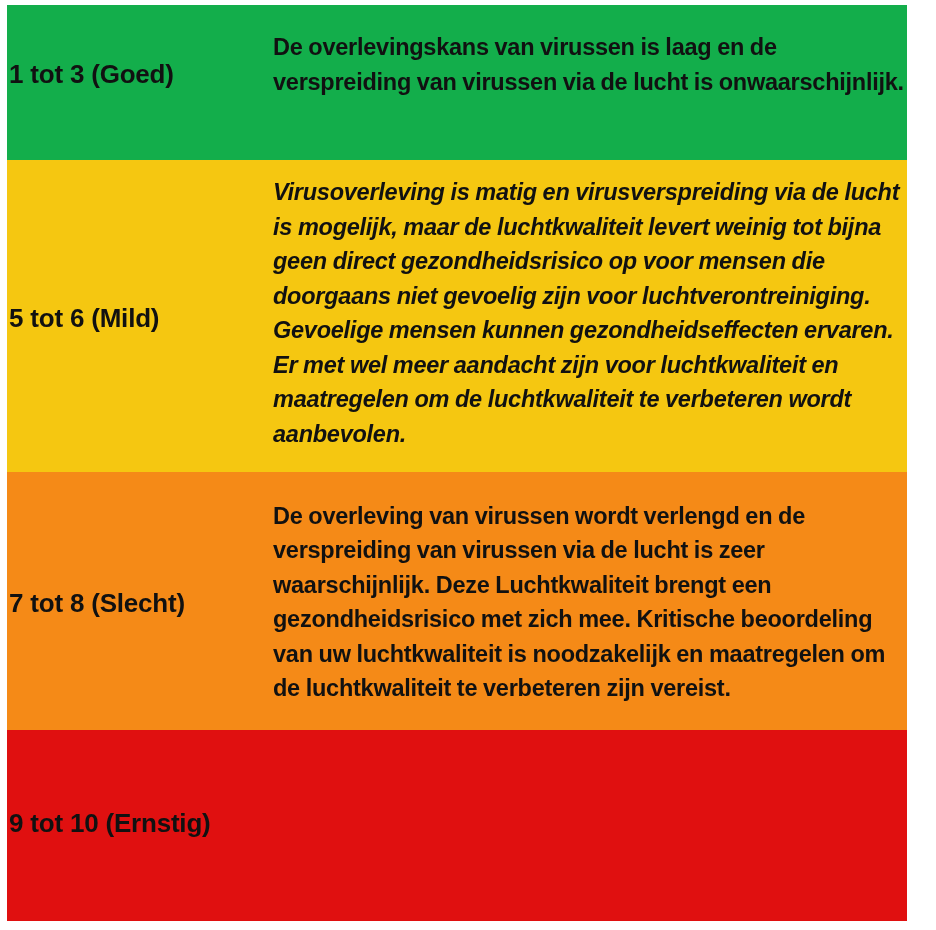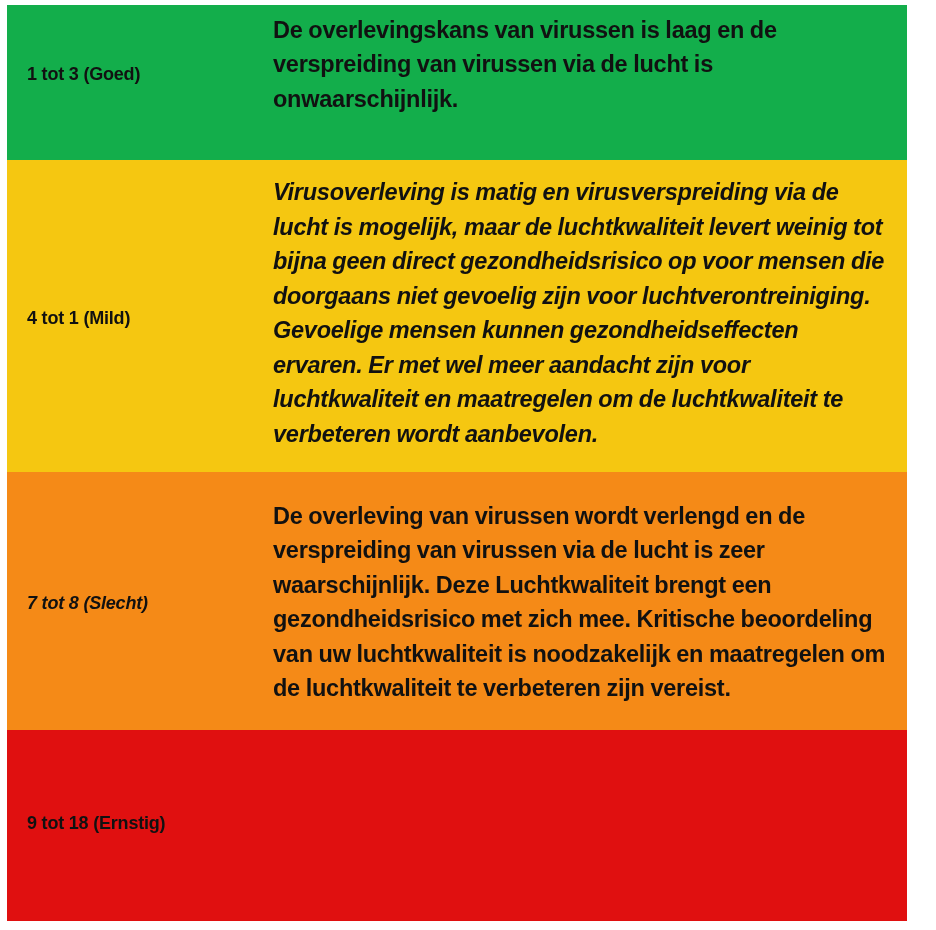--- a/index.html
+++ b/index.html
@@ -35,68 +35,68 @@
 
   .row-good     { height: 155px; }
   .row-mild     { height: 312px; }
   .row-bad      { height: 258px; }
   .row-severe   { height: 191px; }
 
   .cell-level {
     width: 266px;
     flex: 0 0 266px;
     box-sizing: border-box;
-    padding-left: 20px;
-    font-size: 18px;
+    padding-left: 2px;
+    font-size: 26px;
     font-weight: bold;
     line-height: 1.25;
     letter-spacing: -0.2px;
     color: #111111;
   }
 
   .cell-desc {
     flex: 1 1 auto;
     box-sizing: border-box;
-    padding-right: 20px;
+    padding-right: 3px;
     font-size: 23.5px;
     font-weight: bold;
     line-height: 34.5px;
     letter-spacing: -0.25px;
     color: #111111;
     word-spacing: -0.5px;
   }
 
   
   .row-good  .cell-desc { transform: translateY(-18px); }
   .row-mild  .cell-desc { transform: translateY(-3px); font-style: italic; }
   .row-bad   .cell-desc { transform: translateY(1px); }
   .row-severe .cell-desc { transform: translateY(-6px); }
 
   .row-good  .cell-level { transform: translateY(-8px); }
   .row-mild  .cell-level { transform: translateY(2px); }
-  .row-bad   .cell-level { transform: translateY(2px); font-style: italic; }
+  .row-bad   .cell-level { transform: translateY(2px); }
   .row-severe .cell-level { transform: translateY(-2px); }
 </style>
 </head>
 <body>
 
 <div class="table-wrap">
 
   <div class="row row-good" style="background-color: rgb(19, 174, 75);">
     <div class="cell-level">1 tot 3 (Goed)</div>
     <div class="cell-desc">De overlevingskans van virussen is laag en de verspreiding van virussen via de lucht is onwaarschijnlijk.</div>
   </div>
 
   <div class="row row-mild" style="background-color: rgb(245, 199, 17);">
-    <div class="cell-level">4 tot 1 (Mild)</div>
+    <div class="cell-level">5 tot 6 (Mild)</div>
     <div class="cell-desc">Virusoverleving is matig en virusverspreiding via de lucht is mogelijk, maar de luchtkwaliteit levert weinig tot bijna geen direct gezondheidsrisico op voor mensen die doorgaans niet gevoelig zijn voor luchtverontreiniging. Gevoelige mensen kunnen gezondheidseffecten ervaren. Er met wel meer aandacht zijn voor luchtkwaliteit en maatregelen om de luchtkwaliteit te verbeteren wordt aanbevolen.</div>
   </div>
 
   <div class="row row-bad" style="background-color: rgb(245, 138, 23);">
     <div class="cell-level">7 tot 8 (Slecht)</div>
     <div class="cell-desc">De overleving van virussen wordt verlengd en de verspreiding van virussen via de lucht is zeer waarschijnlijk. Deze Luchtkwaliteit brengt een gezondheidsrisico met zich mee. Kritische beoordeling van uw luchtkwaliteit is noodzakelijk en maatregelen om de luchtkwaliteit te verbeteren zijn vereist.</div>
   </div>
 
   <div class="row row-severe" style="background-color: rgb(224, 16, 16);">
-    <div class="cell-level">9 tot 18 (Ernstig)</div>
+    <div class="cell-level">9 tot 10 (Ernstig)</div>
   </div>
 
 </div>
 
 </body></html>

